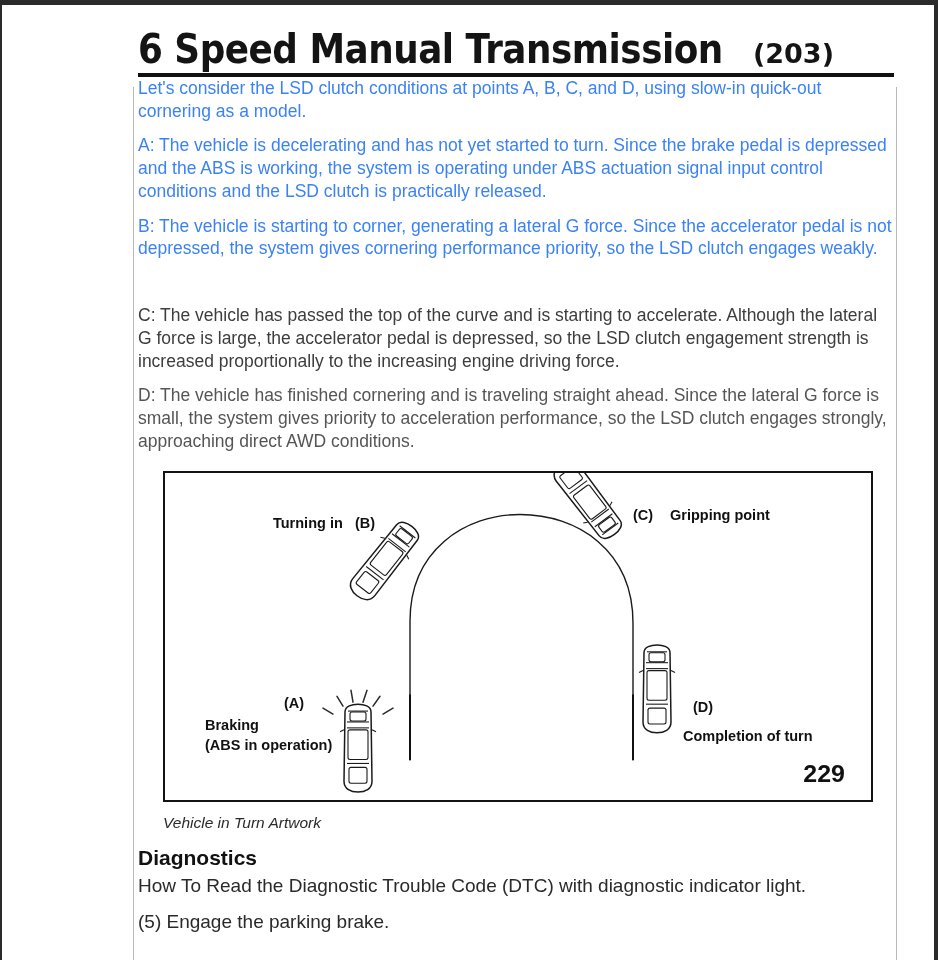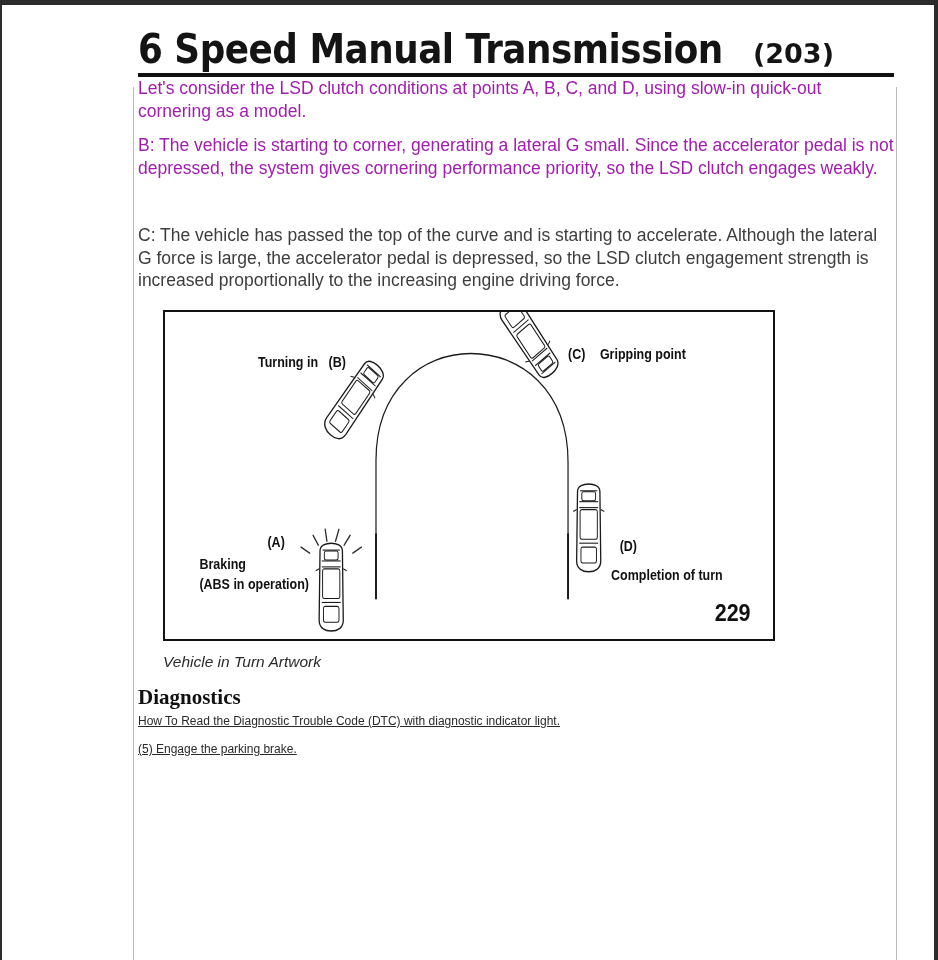--- a/index.html
+++ b/index.html
@@ -83,35 +83,35 @@
     font-size: 17.5px;
     line-height: 1.18;
     margin: 12px 0 2px 0;
     color: #111111;
     max-width: 720px;
   }
   .para {
     font-size: 17.5px;
     line-height: 1.30;
     margin: 0 0 12px 0;
-    color: #a21caf;
+    color: #3b82f6;
     text-align: justify;
     text-justify: inter-word;
   }
   .para.nojust { text-align: left; }
   
   .fade-1 { color: #3d3d3d; margin-top: 44px; }
   .fade-2 { color: #555555; }
 
   
   .figure-wrap { margin-top: 18px; }
   .figure-box {
     position: relative;
     margin-left: 25px;
-    width: 612px;
+    width: 710px;
     height: 331px;
     border: 2.5px solid #131313;
     background: #ffffff;
   }
   .figure-box svg { display: block; width: 100%; height: 100%; }
   .fig-caption {
     text-align: left;
     font-style: italic;
     font-size: 15.5px;
     color: #2b2b2b;
@@ -132,48 +132,48 @@
     font-size: 25px;
     fill: #111111;
   }
 
   
   .diag-head {
     font-weight: 700;
     font-size: 21px;
     margin: 14px 0 4px 0;
     color: #111111;
-    font-family: Liberation Serif, serif;
   }
   .diag-line {
-    font-size: 12px;
+    font-size: 19px;
     line-height: 1.30;
     margin: 0 0 12px 0;
     color: #2a2a2a;
-    text-decoration: underline;
   }
 </style>
 </head>
 <body>
 
 <div id="page">
 
   <div class="col-rule left"></div>
   <div class="col-rule right"></div>
 
   <div id="content">
 
     <div class="title-block">
       <span class="title-main">6 Speed Manual Transmission</span><span class="title-code">(203)</span>
     </div>
 
 
     <p class="para nojust">Let's consider the LSD clutch conditions at points A, B, C, and D, using slow-in quick-out cornering as a model.</p>
-    <p class="para nojust">B: The vehicle is starting to corner, generating a lateral G small. Since the accelerator pedal is not depressed, the system gives cornering performance priority, so the LSD clutch engages weakly.</p>
+    <p class="para nojust">A: The vehicle is decelerating and has not yet started to turn. Since the brake pedal is depressed and the ABS is working, the system is operating under ABS actuation signal input control conditions and the LSD clutch is practically released.</p>
+    <p class="para nojust">B: The vehicle is starting to corner, generating a lateral G force. Since the accelerator pedal is not depressed, the system gives cornering performance priority, so the LSD clutch engages weakly.</p>
     <p class="para nojust fade-1">C: The vehicle has passed the top of the curve and is starting to accelerate. Although the lateral G force is large, the accelerator pedal is depressed, so the LSD clutch engagement strength is increased proportionally to the increasing engine driving force.</p>
+    <p class="para nojust fade-2">D: The vehicle has finished cornering and is traveling straight ahead. Since the lateral G force is small, the system gives priority to acceleration performance, so the LSD clutch engages strongly, approaching direct AWD conditions.</p>
 
     <div class="figure-wrap">
       <div class="figure-box">
         <svg viewBox="0 0 706 331" preserveAspectRatio="none">
 
           <g fill="none" stroke="#1a1a1a" stroke-width="1.4" stroke-linecap="round">
             <path d="M 245 290
                      L 245 150
                      C 245 78, 300 42, 355 42
                      C 412 42, 468 78, 468 152

